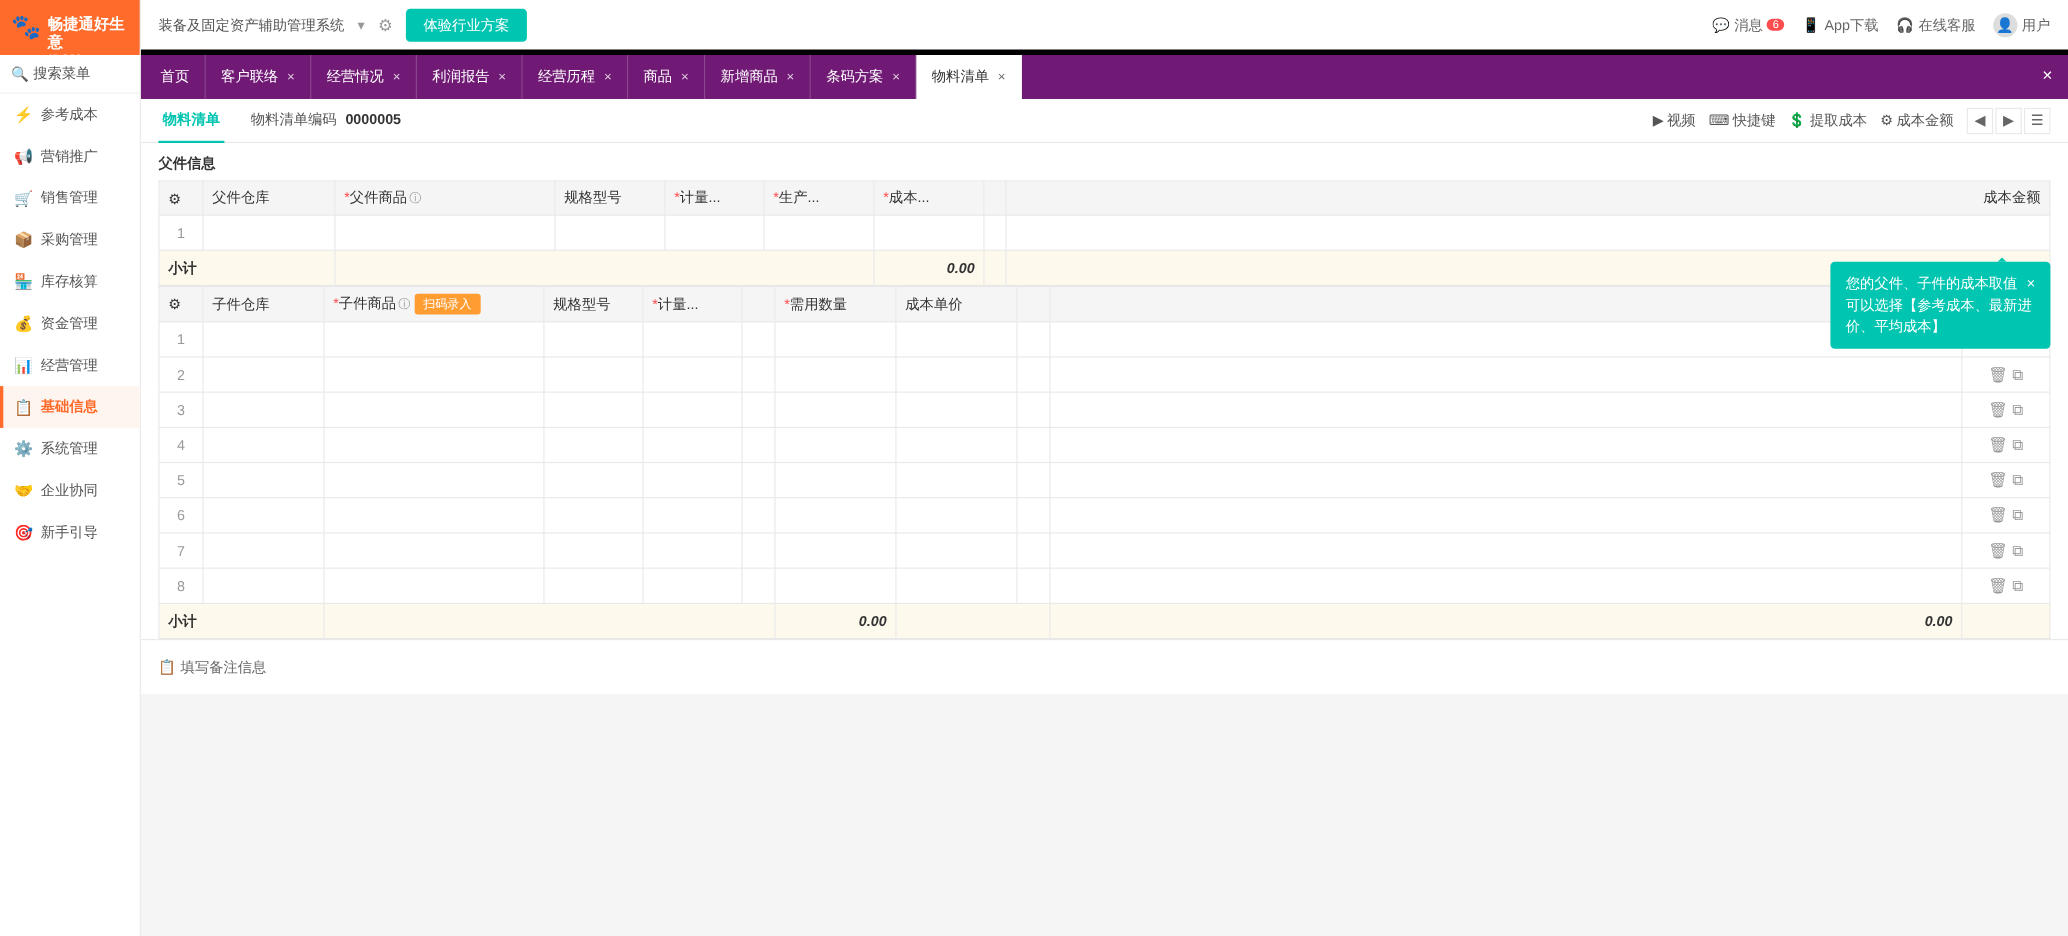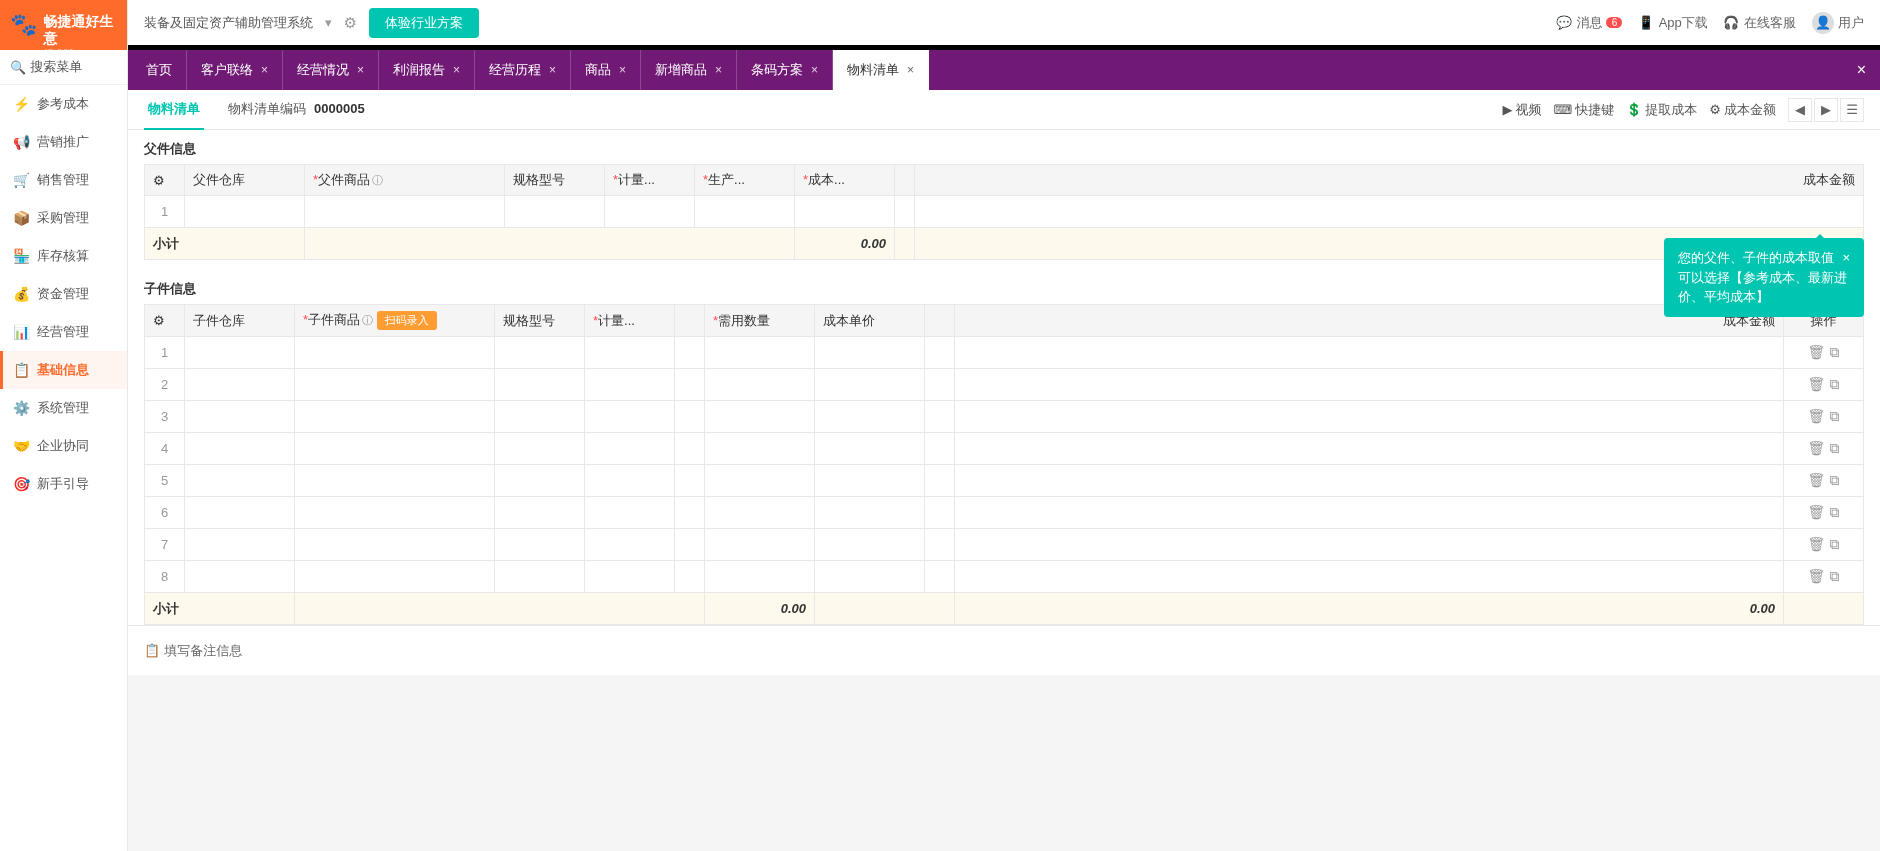--- a/index.html
+++ b/index.html
@@ -450,21 +450,20 @@
           <tr class="subtotal-row">
             <td colspan="2" style="padding-left:8px;">小计</td>
             <td colspan="4"></td>
             <td class="col-amount">0.00</td>
             <td></td>
             <td class="col-amount">0.00</td>
           </tr>
         </tbody>
       </table>
 
-      <div class="section-title" style="margin-top:10px;">子件信息</div>
       <table class="data-table">
         <thead>
           <tr>
             <th style="width:32px;">
               <span style="cursor:pointer;">⚙</span>
             </th>
             <th style="width:110px;">子件仓库</th>
             <th style="width:200px;">
               <span style="color:#ff4d4f;">*</span>子件商品<span style="color:#999; font-size:11px; margin-left:2px;">ⓘ</span>
               <button class="scan-btn">扫码录入</button>

